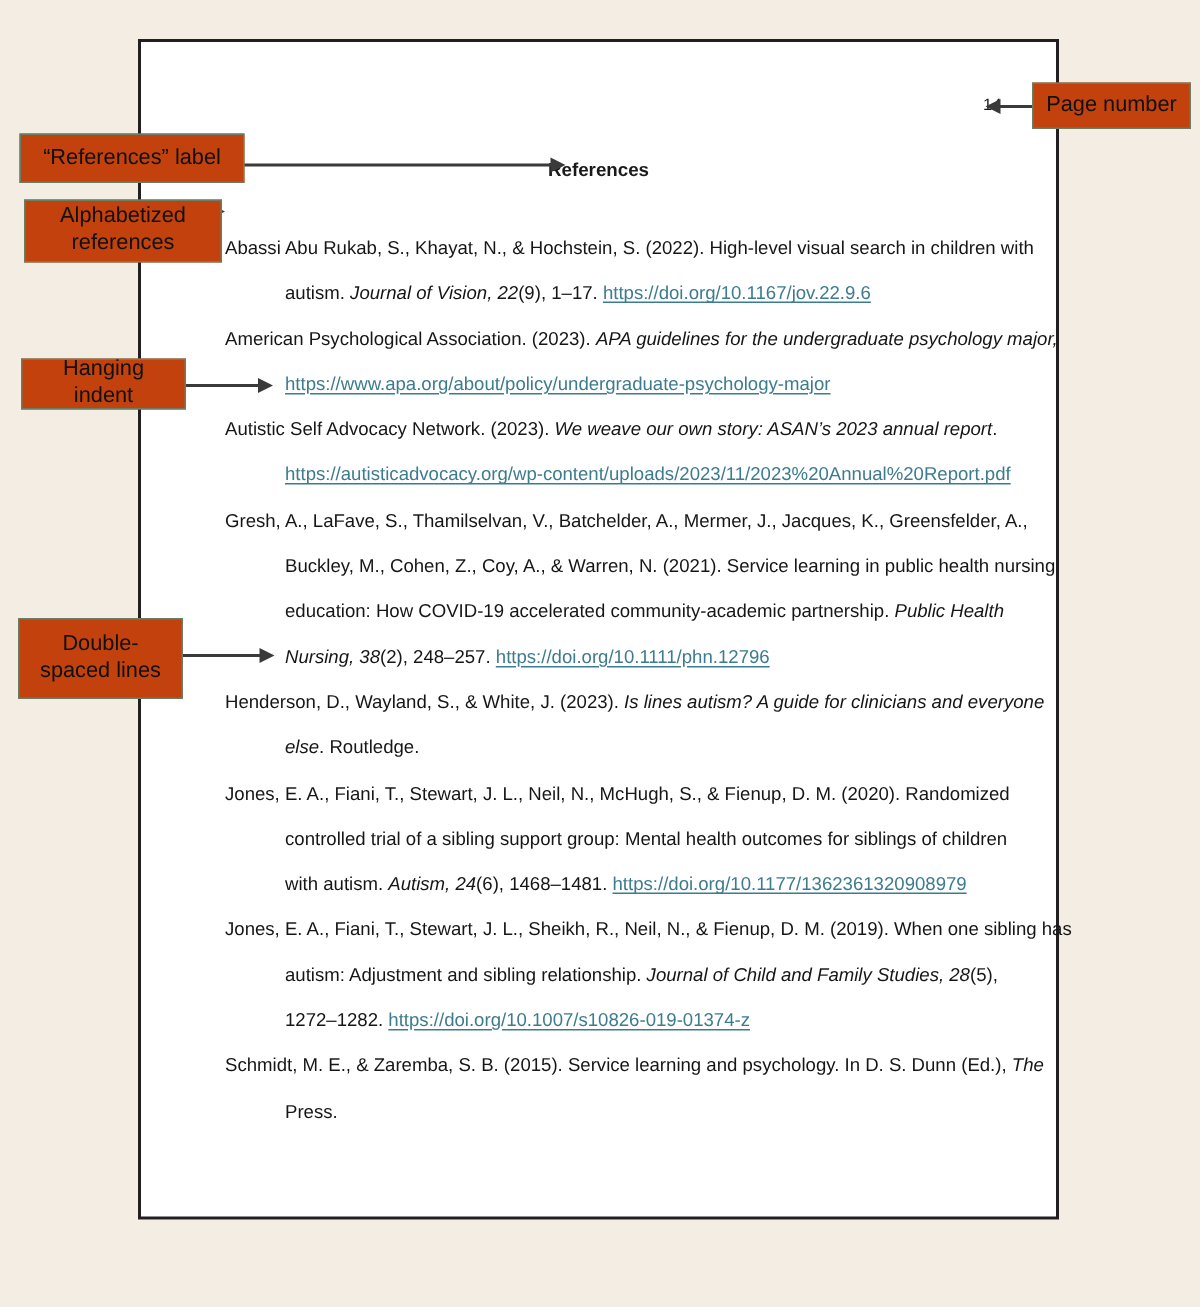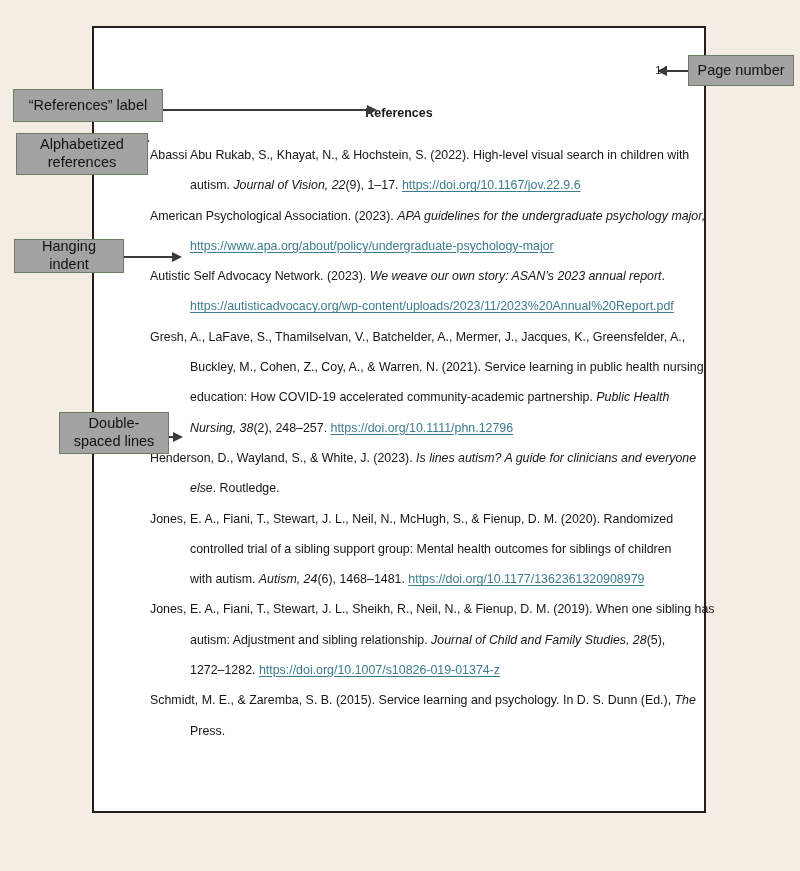--- a/index.html
+++ b/index.html
@@ -44,21 +44,21 @@
     text-align: center;
     font-weight: bold;
     font-size: 12.5px;
     color: #1a1a1a;
   }
 
   
   #reference-list {
     position: absolute;
     left: 56px;
-    top: 112px;
+    top: 122px;
     width: 522px;
   }
 
   .ref-line {
     height: 30.3px;
     line-height: 30.3px;
     font-size: 12.4px;
     color: #161616;
     white-space: nowrap;
   }
@@ -67,21 +67,21 @@
   .it { font-style: italic; }
   .lnk {
     color: #3d7c8e;
     text-decoration: underline;
     text-underline-offset: 2px;
   }
 
   
   .callout {
     position: absolute;
-    background: #a3a3a3;
+    background: #c2410c;
     border: 1.6px solid #6d7d63;
     box-sizing: border-box;
     display: flex;
     align-items: center;
     justify-content: center;
     text-align: center;
     font-size: 14.5px;
     color: #111111;
     line-height: 1.22;
     padding: 2px 6px;
@@ -159,15 +159,15 @@
 
 <div class="connector" style="left:665px; top:70px; width:24px;"></div>
 <div class="arrowhead left" style="left:657px; top:66px;"></div>
 
 <div class="callout" style="left:13px; top:89px; width:150px; height:33px;">“References” label</div>
 
 <div class="callout" style="left:16px; top:133px; width:132px; height:42px;">Alphabetized references</div>
 
 <div class="callout" style="left:14px; top:239px; width:110px; height:34px;">Hanging indent</div>
 
-<div class="callout" style="left:12px; top:412px; width:110px; height:42px;margin-left:47px;">Double-spaced lines</div>
+<div class="callout" style="left:12px; top:412px; width:110px; height:54px;">Double-spaced lines</div>
 
 <div class="callout" style="left:688px; top:55px; width:106px; height:31px;">Page number</div>
 
 </body></html>

